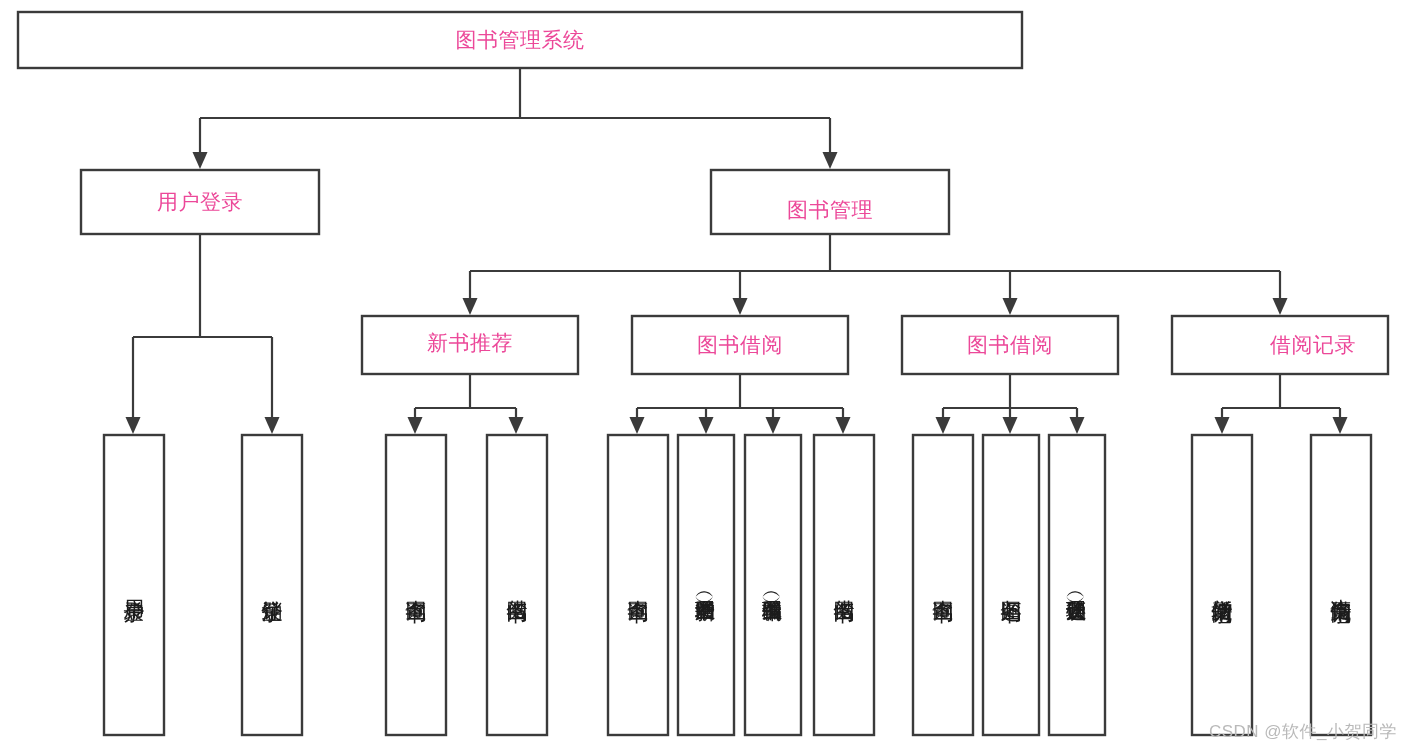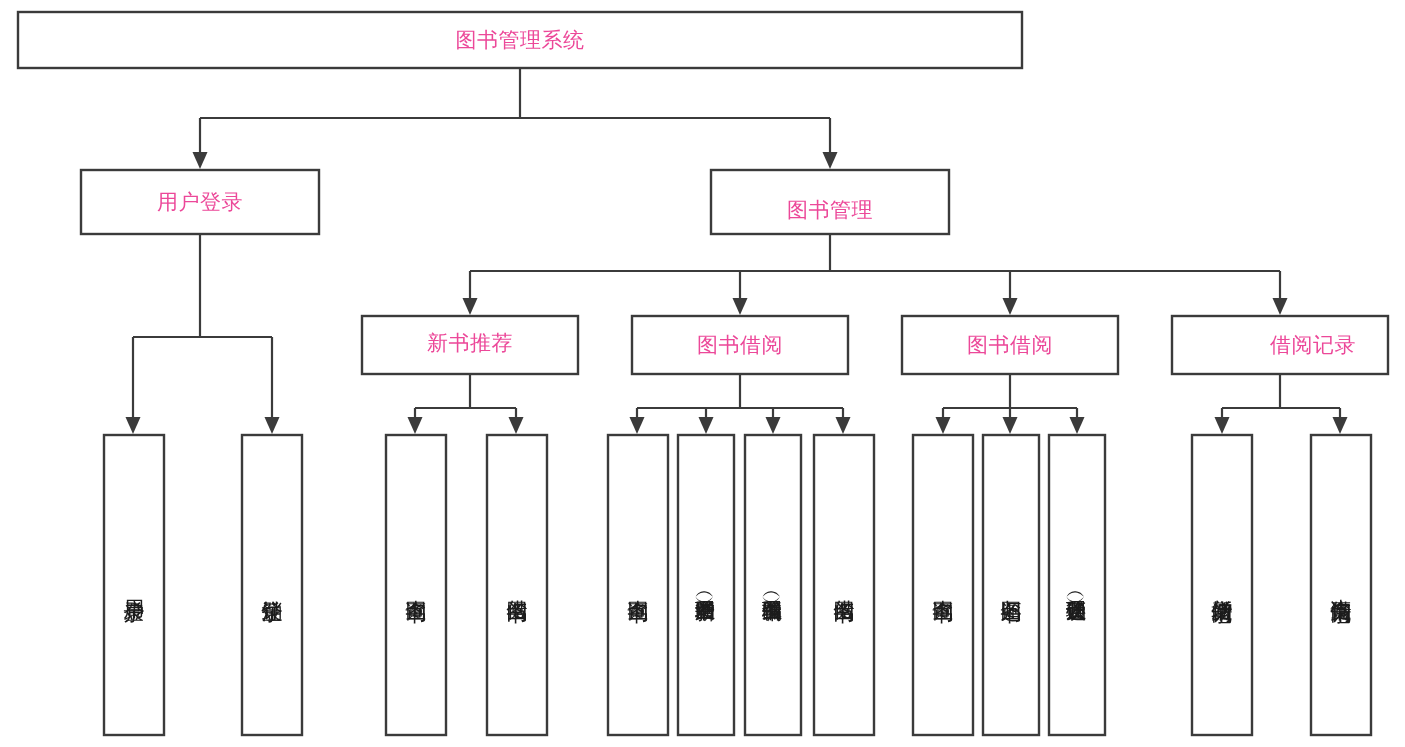--- a/index.html
+++ b/index.html
@@ -214,13 +214,14 @@
   <div class="node-label-v tight" style="left:745px; top:435px; width:56px; height:300px;">编辑图书（管理员）</div>
   <div class="node-label-v" style="left:814px; top:435px; width:60px; height:300px;">借阅图书</div>
 
   <div class="node-label-v" style="left:913px; top:435px; width:60px; height:300px;">查询图书</div>
   <div class="node-label-v" style="left:983px; top:435px; width:56px; height:300px;">归还图书</div>
   <div class="node-label-v tight" style="left:1049px; top:435px; width:56px; height:300px;">确认归还（管理员）</div>
 
   <div class="node-label-v" style="left:1192px; top:435px; width:60px; height:300px;">新增借阅记录</div>
   <div class="node-label-v" style="left:1311px; top:435px; width:60px; height:300px;">查询借阅记录</div>
 
+  <div class="watermark">CSDN @软件_小贺同学</div>
 </div>
 
 </body></html>

